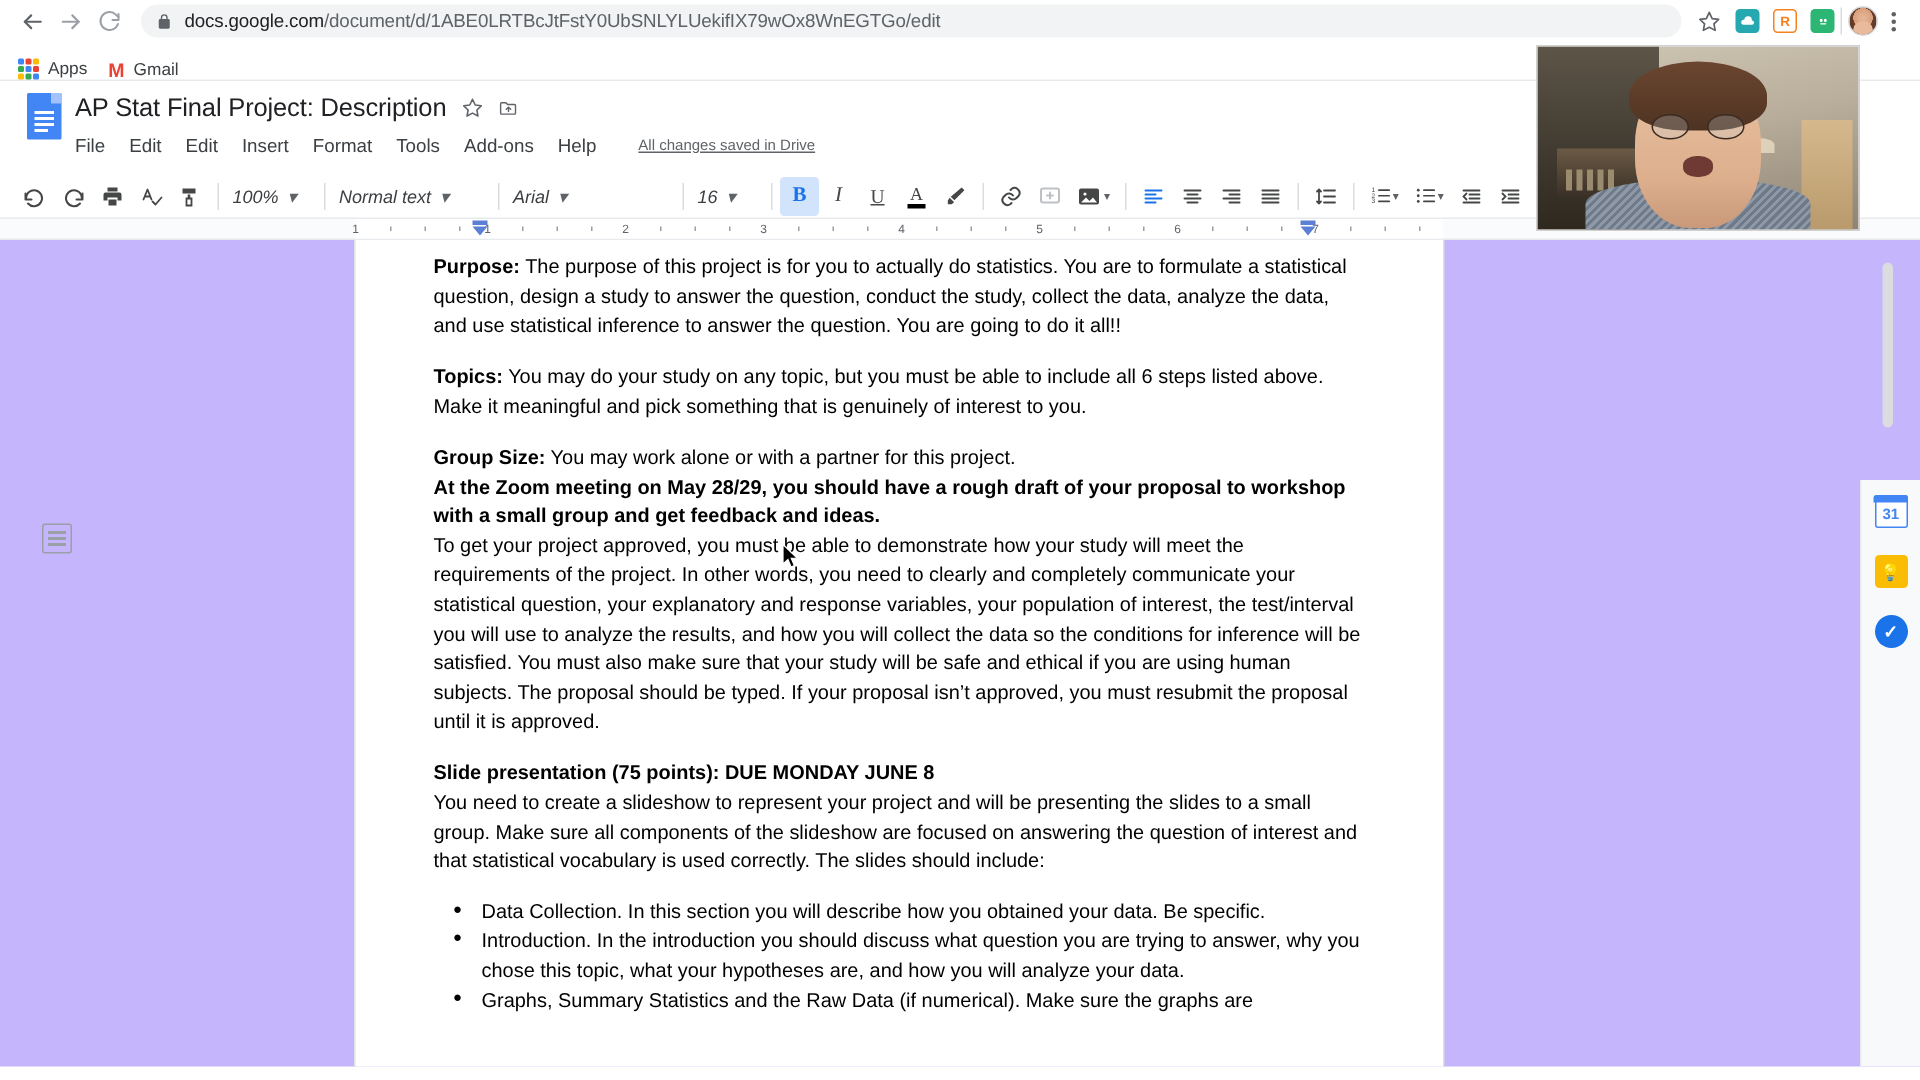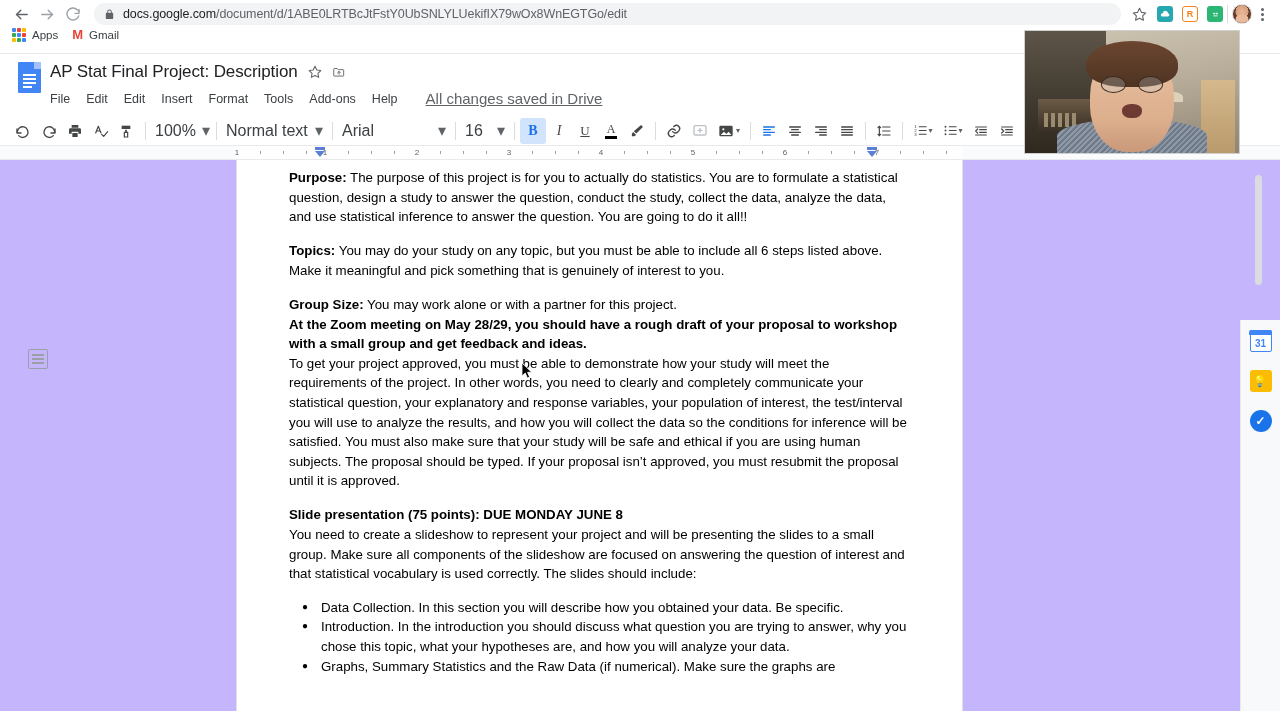--- a/index.html
+++ b/index.html
@@ -68,21 +68,21 @@
     content:""; position:absolute; left:50%; top:52%; transform:translateX(-50%);
     width:13px; height:11px; border-radius:50% 50% 40% 40%; background:#e9bb9c;
   }
   .kebab { width:20px; display:flex; flex-direction:column; align-items:center; gap:2px; flex:0 0 auto;}
   .kebab i { width:3px; height:3px; border-radius:50%; background:#5f6368; display:block;}
 
   
   .bookmarks-bar {
     height: 26px;
     display: flex;
-    align-items: flex-start;
+    align-items: flex-end;
     padding: 0 12px;
     gap: 14px;
     background: #ffffff;
     border-bottom: 1px solid #e8eaed;
   }
   .bm-item { display:flex; align-items:center; gap:6px; font-size:11.5px; color:#3c4043;}
   .apps-grid { width:14px; height:14px; display:grid; grid-template-columns:repeat(3,1fr); grid-template-rows:repeat(3,1fr); gap:1.5px;}
   .apps-grid i { display:block; border-radius:1px; }
   .gmail-m { font-size:13px; font-weight:bold; color:#ea4335; line-height:1; }
 
@@ -112,43 +112,43 @@
     position:absolute; left:9px; width:13px; height:1.6px; background:#fff;
   }
   .docs-title-block { margin-left: 6px; flex: 1 1 auto; }
   .docs-title-row { display:flex; align-items:center; gap:10px; height:24px;}
   .docs-title {
     font-size: 17px; color: #202124; font-weight: normal; letter-spacing: -0.1px;
   }
   .hdr-icon { color:#5f6368; display:flex; align-items:center;}
   .docs-menu-row { display:flex; align-items:center; gap:16px; margin-top: 6px; }
   .menu-item { font-size:12.5px; color:#3c4043; }
-  .save-status { font-size:15px; color:#5f6368; text-decoration: underline; margin-left: 12px;}
+  .save-status { font-size:10px; color:#5f6368; text-decoration: underline; margin-left: 12px;}
 
   
   .toolbar {
     height: 30px;
     display: flex;
     align-items: center;
     padding-left: 10px;
     gap: 0px;
     background:#fff;
     border-bottom: 1px solid #e8eaed;
   }
   .tb-btn {
     width: 26px; height: 26px;
     display:flex; align-items:center; justify-content:center;
     color:#444746; border-radius:3px;
     flex:0 0 auto;
   }
   .tb-btn.active { background:#d2e3fc; }
   .tb-sep { width:1px; height:18px; background:#dadce0; margin:0 5px; flex:0 0 auto;}
   .tb-combo {
-    height:24px; display:flex; align-items:center; justify-content:space-between;
-    font-size:16px; color:#3c4043; padding:0 4px; border-radius:3px; flex:0 0 auto;
+    height:24px; display:flex; align-items:center; 
+    font-size:12px; color:#3c4043; padding:0 4px; border-radius:3px; flex:0 0 auto;font-style:italic;
   }
   .tb-combo .caret { margin-left:6px; color:#5f6368; }
   .w-zoom { width:60px; }
   .w-style { width:105px; }
   .w-font { width:112px; }
   .w-size { width:48px; }
   .bold-b { font-weight:bold; font-size:14px; font-family:"Liberation Serif", serif; }
   .ital-i { font-style:italic; font-size:14px; font-family:"Liberation Serif", serif; }
   .und-u { font-size:13px; text-decoration:underline; font-family:"Liberation Serif", serif;}
   .txtcolor-a { font-size:12px; font-family:"Liberation Serif", serif; line-height:1;}

